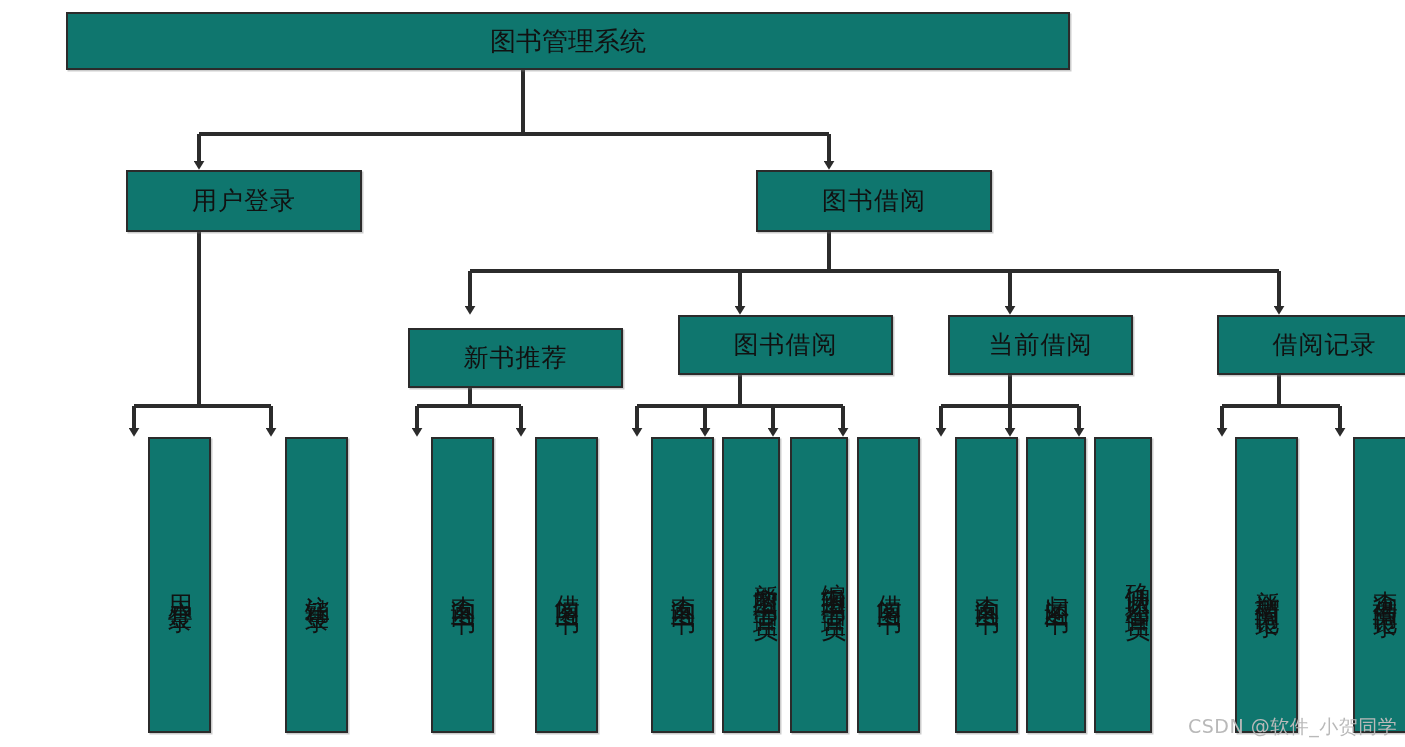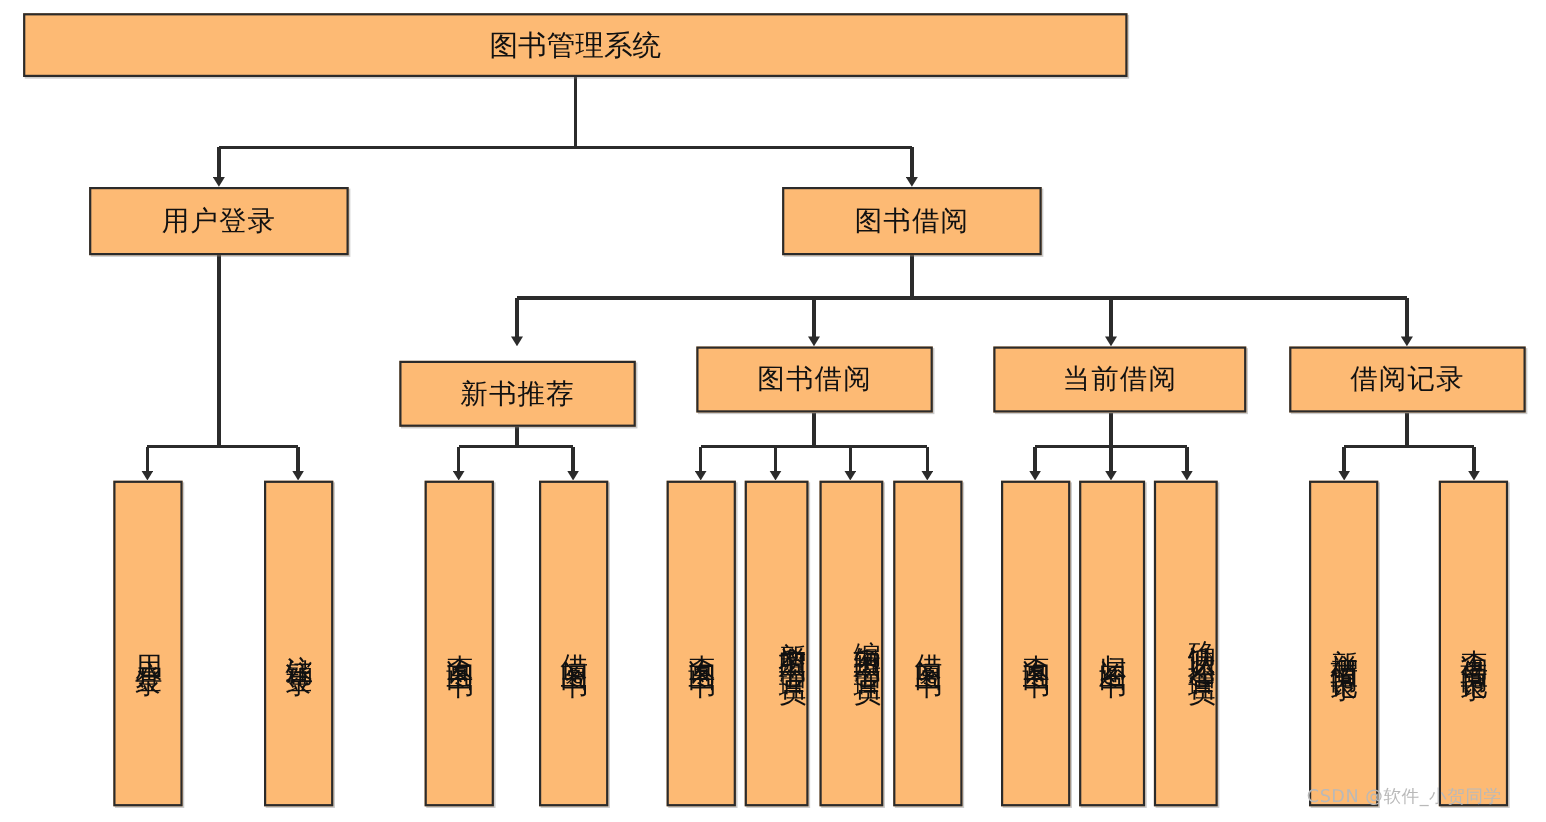--- a/index.html
+++ b/index.html
@@ -20,26 +20,27 @@
     left: 0;
     top: 0;
     width: 1405px;
     height: 747px;
     pointer-events: none;
   }
   .node {
     position: absolute;
     box-sizing: border-box;
     border: 2.5px solid #2b2b2b;
-    background: #fdba74;
+    background: #0f766e;
     display: flex;
     align-items: center;
     justify-content: center;
     color: #111111;
     box-shadow: 1.5px 1.5px 0 rgba(120,120,120,0.38);
+    margin-left: 45px;
   }
   .node.h {
     font-size: 25px;
     letter-spacing: 1px;
     line-height: 1.1;
   }
   .node.root {
     font-size: 26px;
   }
   .node.v {
@@ -53,21 +54,21 @@
     align-items: flex-start;
     justify-content: center;
   }
   .node.v.mid {
     align-items: center;
   }
   .watermark {
     position: absolute;
     left: 1188px;
     top: 714px;
-    font-size: 16px;
+    font-size: 19px;
     color: #b9b9b9;
     white-space: nowrap;
     letter-spacing: 0.5px;
   }
 </style>
 </head>
 <body>
 
 <div id="canvas">
 
@@ -131,21 +132,21 @@
   <div class="node h" style="left:711px; top:170px; width:236px; height:62px;">
     <span>图书借阅</span>
   </div>
 
   <div class="node h" style="left:363px; top:328px; width:215px; height:60px;">
     <span>新书推荐</span>
   </div>
   <div class="node h" style="left:633px; top:315px; width:215px; height:60px;">
     <span>图书借阅</span>
   </div>
-  <div class="node h" style="left:903px; top:315px; width:230px; height:60px;">
+  <div class="node h" style="left:903px; top:315px; width:185px; height:60px;">
     <span>当前借阅</span>
   </div>
   <div class="node h" style="left:1172px; top:315px; width:215px; height:60px;">
     <span>借阅记录</span>
   </div>
 
   <div class="node v mid" style="left:103px; top:437px; width:63px; height:296px;">
     <span>用户登录</span>
   </div>
   <div class="node v mid" style="left:240px; top:437px; width:63px; height:296px;">

